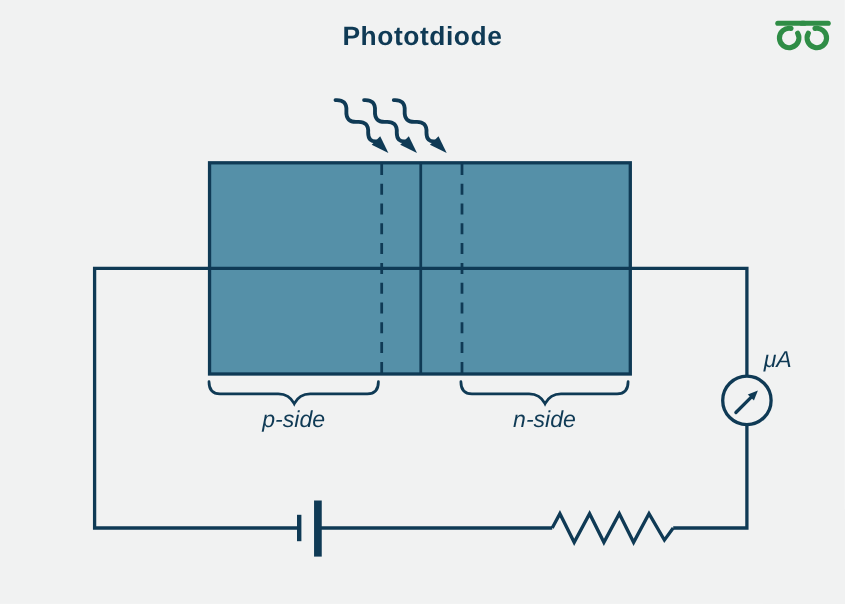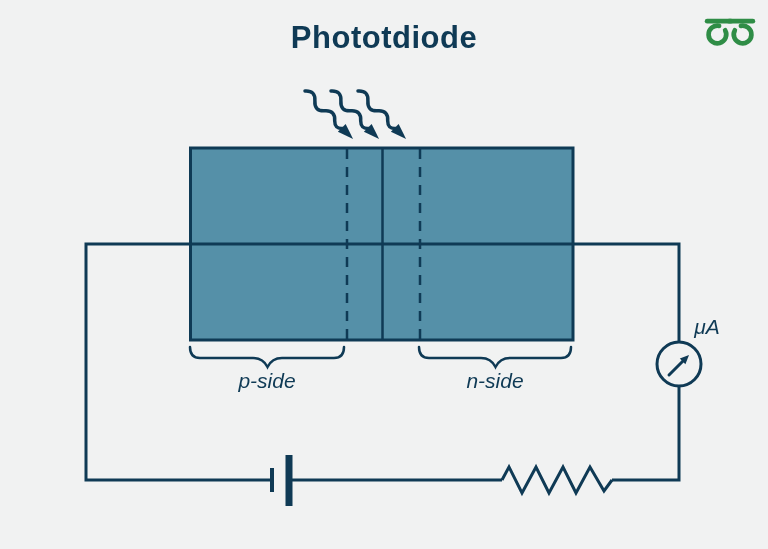--- a/index.html
+++ b/index.html
@@ -11,21 +11,21 @@
     overflow: hidden;
     font-family: "Liberation Sans", sans-serif;
   }
   .title {
     position: absolute;
     top: 20px;
     left: 0;
     width: 100%;
     margin: 0;
     text-align: center;
-    font-size: 31px;
+    font-size: 24px;
     font-weight: 700;
     letter-spacing: 0.5px;
     color: #0f3a55;
     font-family: "Liberation Sans", sans-serif;
   }
   .logo {
     position: absolute;
     top: 12px;
     right: 12px;
     width: 52px;

